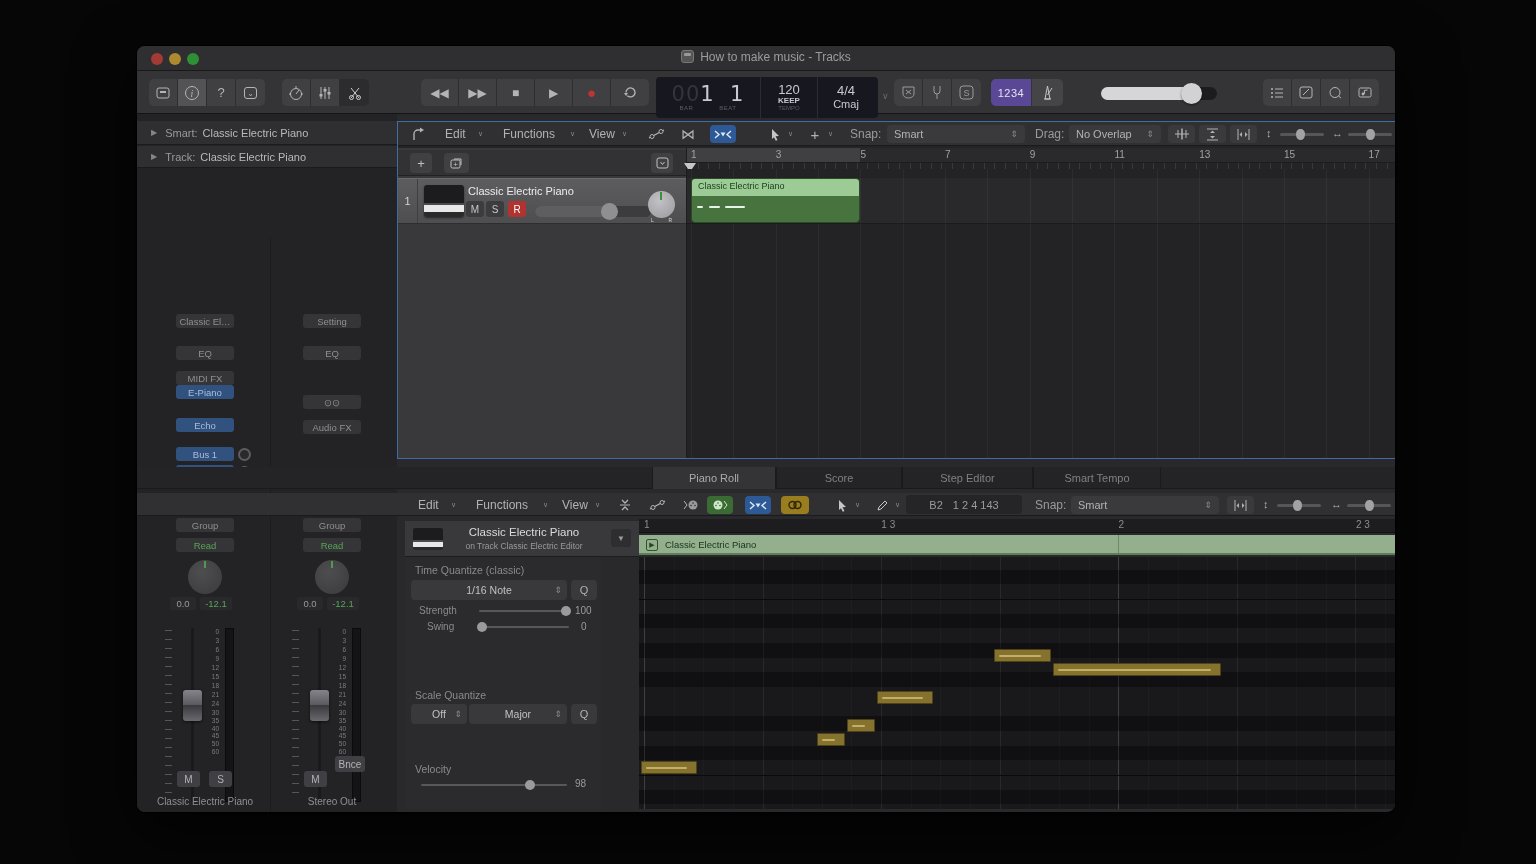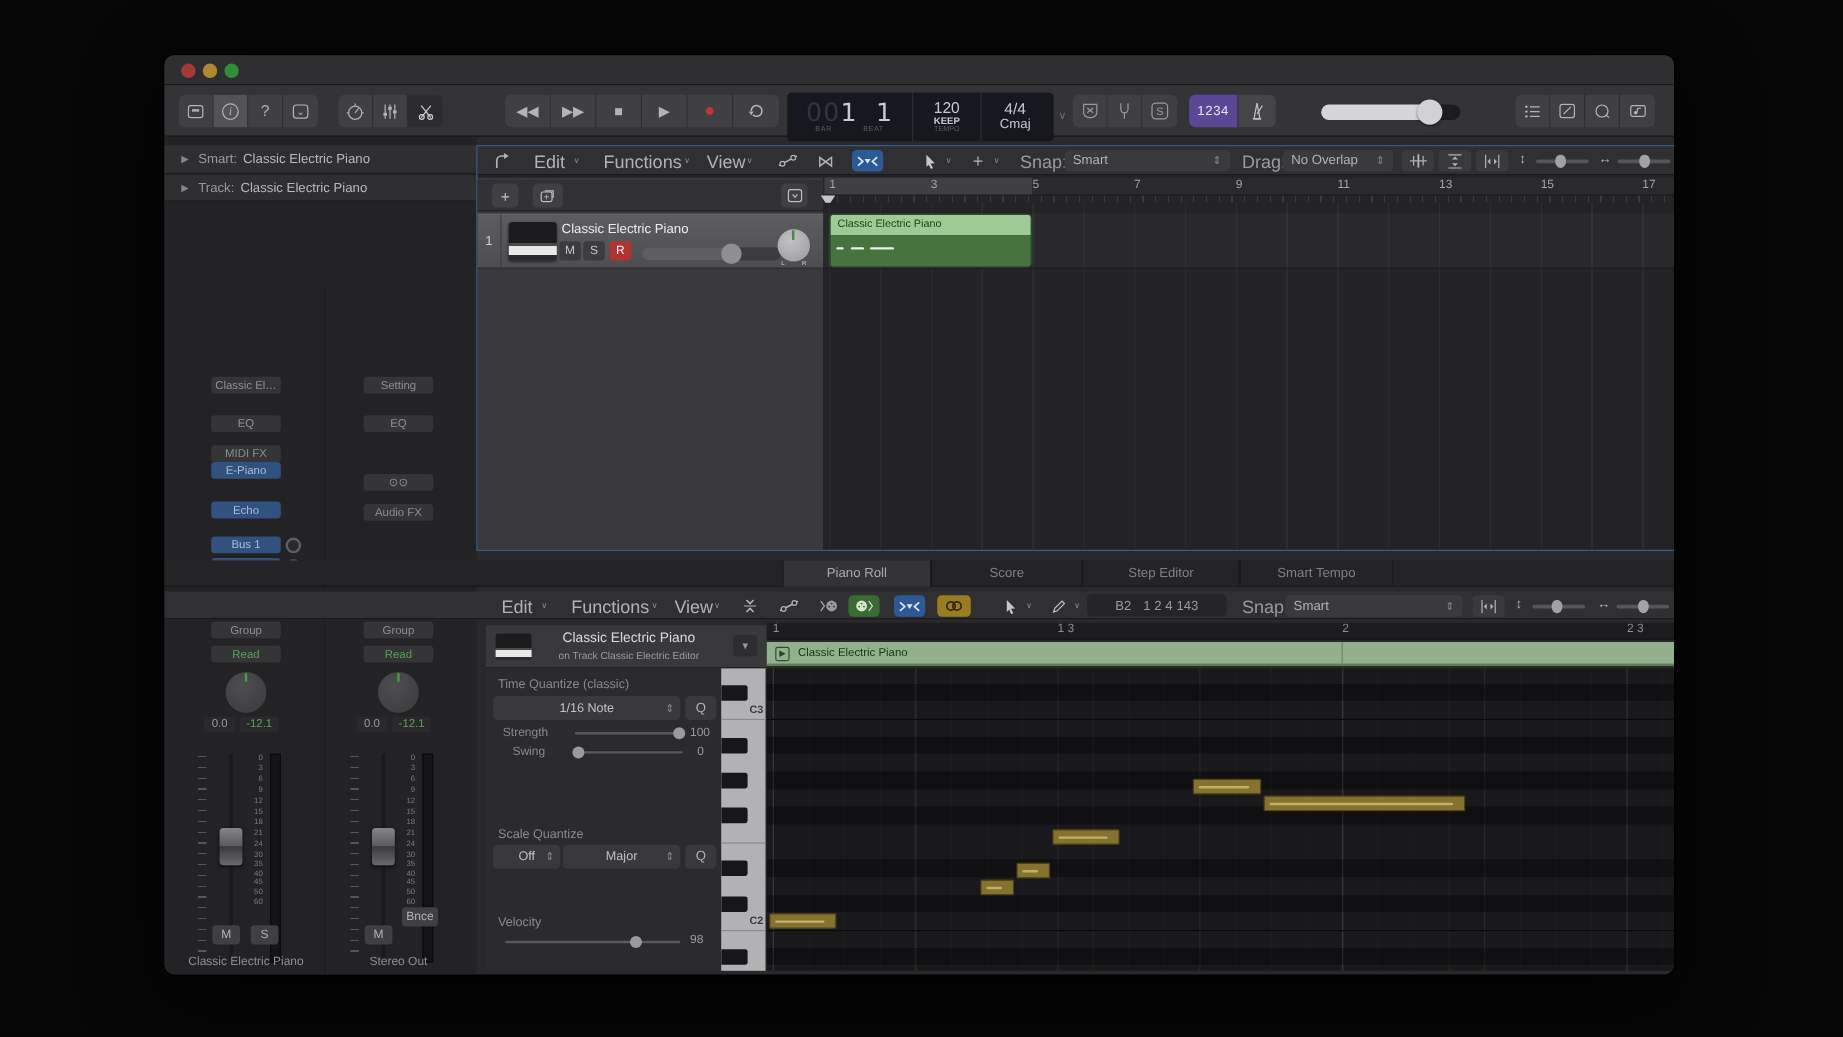--- a/index.html
+++ b/index.html
@@ -82,21 +82,21 @@
   .fscale span{ position:absolute; right:0; }
   .fmeter { position:absolute; left:80px; top:2px; width:9px; bottom:2px; background:#141416; border:1px solid #0b0b0d;}
   .msbtn { position:absolute; width:23px; height:16px; background:#404044; border-radius:3px; color:#b2b2b6;
     font-size:10px; display:flex; align-items:center; justify-content:center; }
   .striplabel { position:absolute; width:130px; text-align:center; font-size:10px; color:#8f8f93; }
 
   
   .tracks { position:absolute; left:260px; top:75px; width:1000px; height:338px; background:#242426;
     border:1px solid var(--accent_blue); }
   .tmenubar { position:absolute; left:0; top:0; right:0; height:24px; background:#303032; border-bottom:1px solid #1a1a1c;}
-  .mlabel { position:absolute; top:5px; font-size:15px; color:#b2b2b6; }
+  .mlabel { position:absolute; top:5px; font-size:12px; color:#b2b2b6; }
   .mchev { position:absolute; top:8px; font-size:7px; color:#88888c; }
   .mbtn { position:absolute; top:3px; height:18px; border-radius:4px; display:flex; align-items:center;
     justify-content:center; color:#b2b2b6; font-size:11px; background:#3a3a3c; }
   .mbtn.flat { background:transparent; }
   .mbtn.bluebg { background:var(--catch_blue); color:#dce8f6; }
   .mbtn.greenbg { background:var(--midi_out_green); color:#d2e6cc; }
   .mbtn.olivebg { background:var(--link_olive); color:#2e2708; }
   .dropbox { position:absolute; top:3px; height:18px; background:#3a3a3c; border-radius:4px; font-size:11px;
     color:#b2b2b6; display:flex; align-items:center; padding:0 7px; }
   .dropbox .udlr { margin-left:auto; color:#8a8a8e; font-size:9px; }
@@ -205,20 +205,21 @@
 </head>
 <body>
 <div class="screen">
 
 <div class="window">
 
   <div class="titlebar">
     <div class="tl" style="left:14px; background:#a33a36;"></div>
     <div class="tl" style="left:32px; background:#ad8a2e;"></div>
     <div class="tl" style="left:50px; background:#2e8f35;"></div>
+    <div class="title"><span class="appicon"></span><span>How to make music - Tracks</span></div>
   </div>
 
   <div class="toolbar">
     <div class="tbgroup" style="left:12px;">
       <div class="tbtn">
             <svg width="14" height="12">
               <rect x="1" y="1" width="12" height="10" rx="2" fill="none" stroke="#b4b4b6"></rect>
               <rect x="4" y="4" width="6" height="2" fill="#b4b4b6"></rect>
             </svg>
           </div>
@@ -747,34 +748,20 @@
           <span class="udlr">⇕</span>
         </div>
     <div class="qbtn" style="left:166px; top:147px;">Q</div>
     <span class="plabel" style="left:10px; top:206px;">Velocity</span>
     <div class="pslider" style="left:16px; top:227px; width:146px;">
           <div class="pt" style="left:104px;"></div>
         </div>
     <div class="pval" style="left:170px; top:221px;">98</div>
   </div>
 
-  <div class="keyboard" id="keyboard">
-        <div class="blackkey" style="top: 13.67px;"></div>
-        <div class="keyline" style="top: 42.01px;"></div>
-        <div class="keylabel" style="top: 29.34px;">C3</div>
-        <div class="blackkey" style="top: 57.68px;"></div>
-        <div class="blackkey" style="top: 87.02px;"></div>
-        <div class="blackkey" style="top: 116.36px;"></div>
-        <div class="keyline" style="top: 144.7px;"></div>
-        <div class="blackkey" style="top: 160.37px;"></div>
-        <div class="blackkey" style="top: 189.71px;"></div>
-        <div class="keyline" style="top: 218.05px;"></div>
-        <div class="keylabel" style="top: 205.38px;">C2</div>
-        <div class="blackkey" style="top: 233.72px;"></div>
-      </div>
 
   <div class="eruler" id="eruler">
         <div class="ertick" style="left: 5px;">1</div>
         <div class="ertick" style="left: 242.3px;">1 3</div>
         <div class="ertick" style="left: 479.6px;">2</div>
         <div class="ertick" style="left: 716.9px;">2 3</div>
       </div>
   <div class="regionbar">
     <div class="rbplay">▶</div>
     <div class="rbname">Classic Electric Piano</div>

